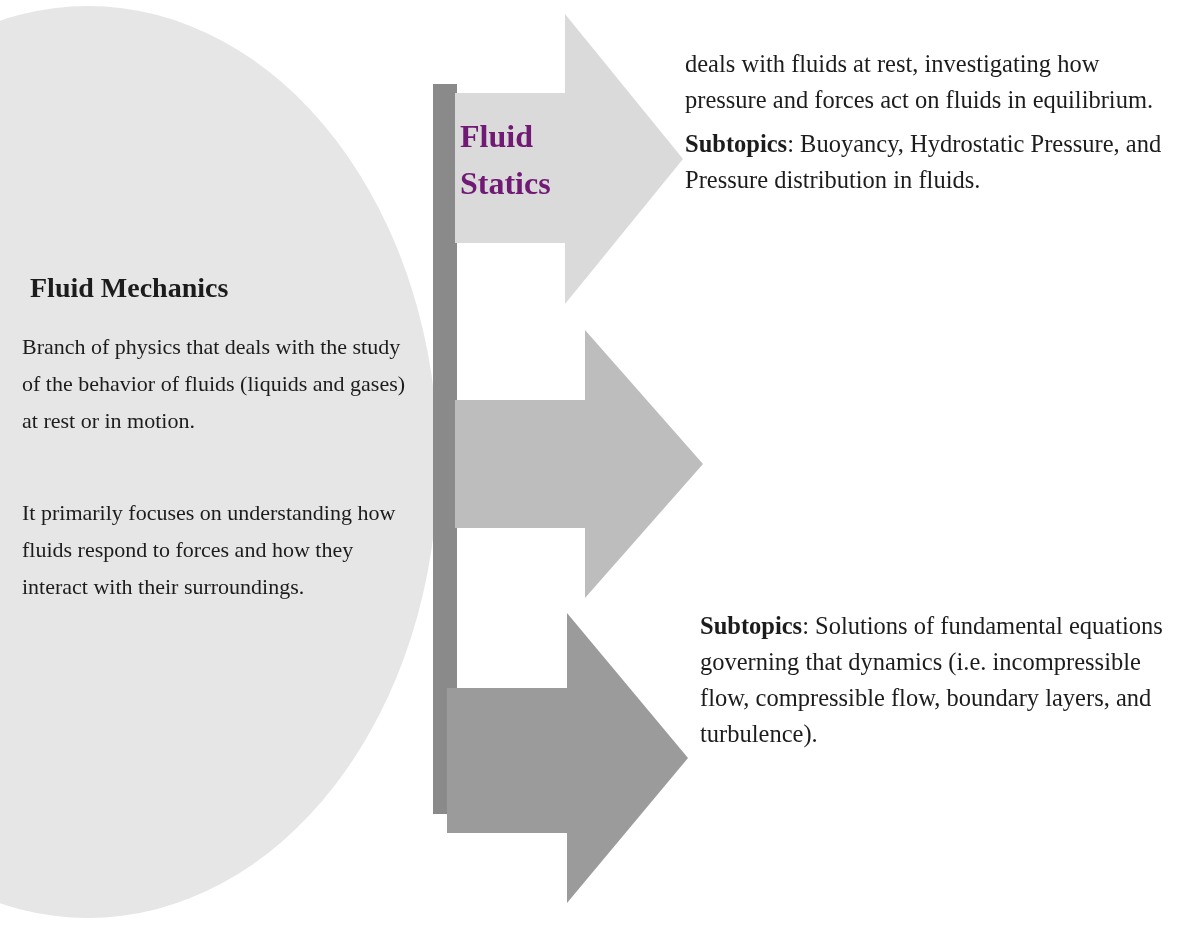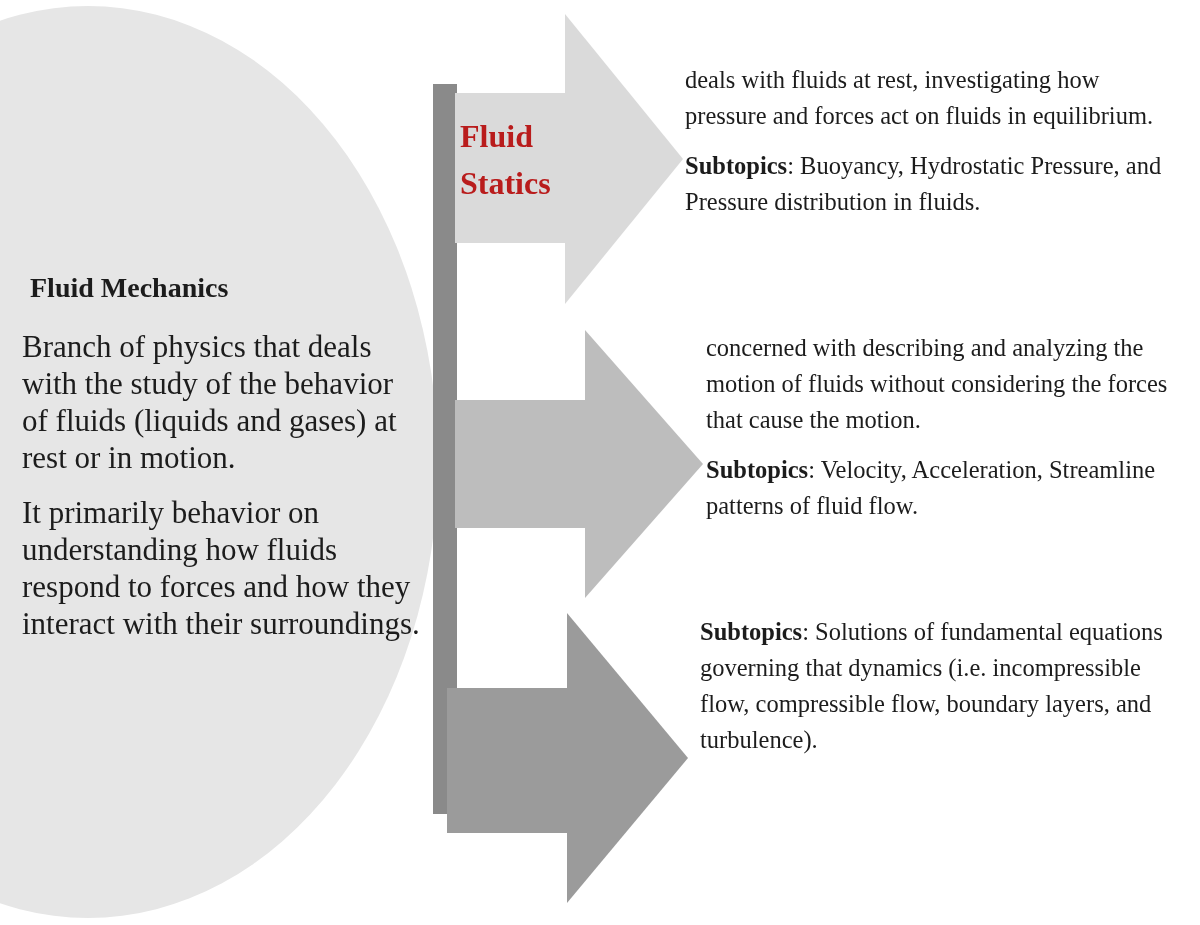--- a/index.html
+++ b/index.html
@@ -32,21 +32,21 @@
     left: 30px;
     top: 272px;
     font-size: 28px;
     font-weight: bold;
     white-space: nowrap;
   }
   .main-desc {
     position: absolute;
     left: 22px;
     width: 402px;
-    font-size: 31px;
+    font-size: 22px;
     line-height: 37px;
   }
   .main-desc-1 { top: 328px; }
   .main-desc-2 { top: 494px; }
 
   
   .connector-bar {
     position: absolute;
     left: 433px;
     top: 84px;
@@ -75,78 +75,72 @@
   .kinematics-head { left: 585px; top: 330px; border-top-width: 134px; border-bottom-width: 134px; border-left-width: 118px; }
 
   .dynamics-body { left: 447px; top: 688px; width: 120px; height: 145px; }
   .dynamics-head { left: 567px; top: 613px; border-top-width: 145px; border-bottom-width: 145px; border-left-width: 121px; }
 
   .arrow-label {
     position: absolute;
     font-size: 32px;
     font-weight: bold;
     line-height: 47px;
-    color: #b91c1c;
+    color: #701a75;
   }
   .statics-label    { left: 460px; top: 113px; width: 170px; }
   .kinematics-label { left: 458px; top: 399px; width: 230px; }
   .dynamics-label   { left: 478px; top: 703px; width: 210px; }
 
   
   .branch-text {
     position: absolute;
     font-size: 24.5px;
     line-height: 36px;
   }
   .branch-text p { margin: 0; }
-  .branch-text .subtopics { margin-top: 14px; }
+  .branch-text .subtopics { margin-top: 8px; }
   .branch-text strong { font-weight: bold; }
 
-  .statics-text    { left: 685px; top: 62px;  width: 478px; }
+  .statics-text    { left: 685px; top: 46px;  width: 478px; }
   .kinematics-text { left: 706px; top: 330px; width: 468px; }
   .dynamics-text   { left: 700px; top: 600px; width: 492px; }
 </style>
 </head>
 <body>
 
 <div id="canvas">
 
   <div class="main-bubble" style="background: rgb(230, 230, 230) !important;"></div>
 
   <div class="main-title">Fluid Mechanics</div>
 
   <div class="main-desc main-desc-1">Branch of physics that deals with the study of the behavior of fluids (liquids and gases) at rest or in motion.</div>
 
-  <div class="main-desc main-desc-2">It primarily behavior on understanding how fluids respond to forces and how they interact with their surroundings.</div>
+  <div class="main-desc main-desc-2">It primarily focuses on understanding how fluids respond to forces and how they interact with their surroundings.</div>
 
   <div class="connector-bar" style="background: rgb(138, 138, 138) !important;"></div>
 
   <div class="arrow-body statics-body" style="background: rgb(218, 218, 218) !important;"></div>
   <div class="arrow-head statics-head" style="border-left-color: rgb(218, 218, 218) !important;"></div>
   <div class="arrow-label statics-label">Fluid Statics</div>
 
   <div class="arrow-body kinematics-body" style="background: rgb(189, 189, 189) !important;"></div>
   <div class="arrow-head kinematics-head" style="border-left-color: rgb(189, 189, 189) !important;"></div>
 
   <div class="arrow-body dynamics-body" style="background: rgb(155, 155, 155) !important;"></div>
   <div class="arrow-head dynamics-head" style="border-left-color: rgb(155, 155, 155) !important;"></div>
 
   <div class="branch-text statics-text">
     <p>deals with fluids at rest, investigating how pressure and forces act on fluids in equilibrium.</p>
     <p class="subtopics">
       <strong>Subtopics</strong><span>: Buoyancy, Hydrostatic Pressure, and Pressure distribution in fluids.</span>
     </p>
   </div>
 
-  <div class="branch-text kinematics-text">
-    <p>concerned with describing and analyzing the motion of fluids without considering the forces that cause the motion.</p>
-    <p class="subtopics">
-      <strong>Subtopics</strong><span>: Velocity, Acceleration, Streamline patterns of fluid flow.</span>
-    </p>
-  </div>
 
   <div class="branch-text dynamics-text">
     <p class="subtopics">
       <strong>Subtopics</strong><span>: Solutions of fundamental equations governing that dynamics (i.e. incompressible flow, compressible flow, boundary layers, and turbulence).</span>
     </p>
   </div>
 
 </div>
 
 </body></html>

